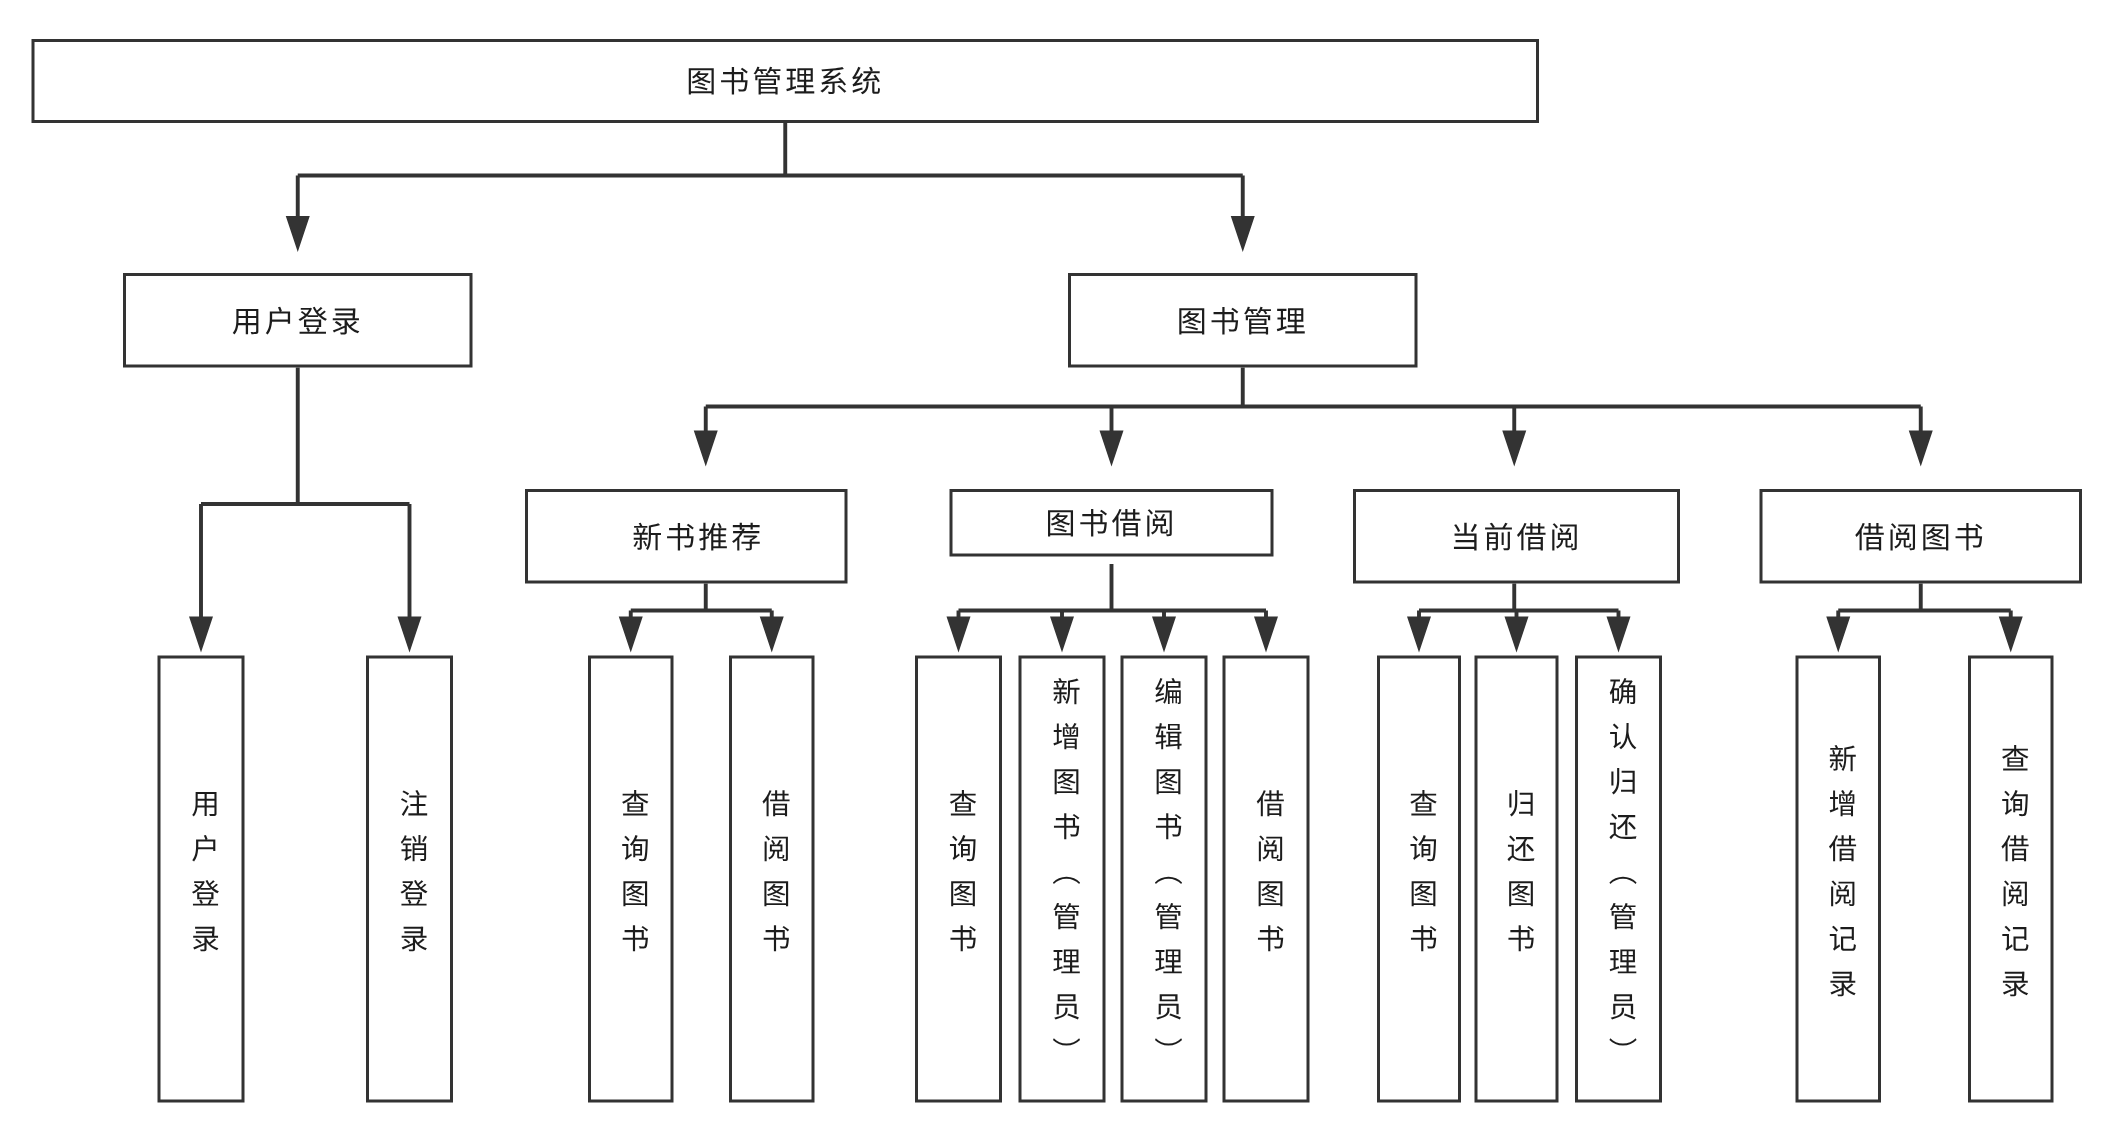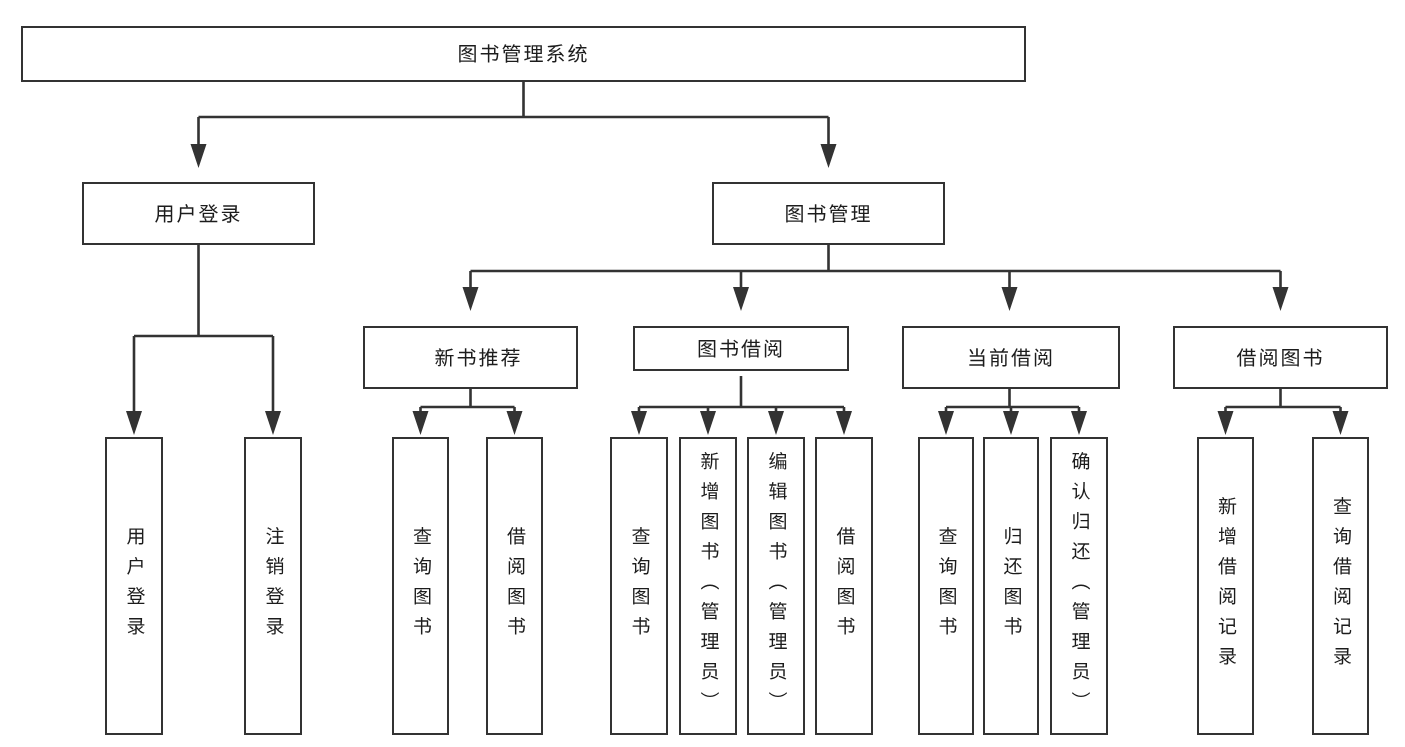--- a/index.html
+++ b/index.html
@@ -95,21 +95,21 @@
              M1071 411 L1087 411 L1079 435 Z
              M1217.5 411 L1233.5 411 L1225.5 435 Z
              M1332.5 411 L1348.5 411 L1340.5 435 Z"></path>
   </svg>
 
   <div class="node h-node" style="left:21px; top:13px; width:1005px; height:56px;">图书管理系统</div>
 
   <div class="node h-node" style="left:82px; top:169px; width:233px; height:63px;">用户登录</div>
   <div class="node h-node" style="left:712px; top:169px; width:233px; height:63px;">图书管理</div>
 
-  <div class="node h-node" style="left:363px; top:313px; width:215px; height:63px;padding-left:16px;">新书推荐</div>
+  <div class="node h-node" style="left:350px; top:313px; width:215px; height:63px;padding-left:16px;">新书推荐</div>
   <div class="node h-node" style="left:633px; top:313px; width:216px; height:45px;">图书借阅</div>
   <div class="node h-node" style="left:902px; top:313px; width:218px; height:63px;">当前借阅</div>
   <div class="node h-node" style="left:1173px; top:313px; width:215px; height:63px;">借阅图书</div>
 
   <div class="node v-node" style="left:105px; top:437px; width:58px; height:298px;">用户登录</div>
   <div class="node v-node" style="left:244px; top:437px; width:58px; height:298px;">注销登录</div>
 
   <div class="node v-node" style="left:392px; top:437px; width:57px; height:298px;">查询图书</div>
   <div class="node v-node" style="left:486px; top:437px; width:57px; height:298px;">借阅图书</div>
 

